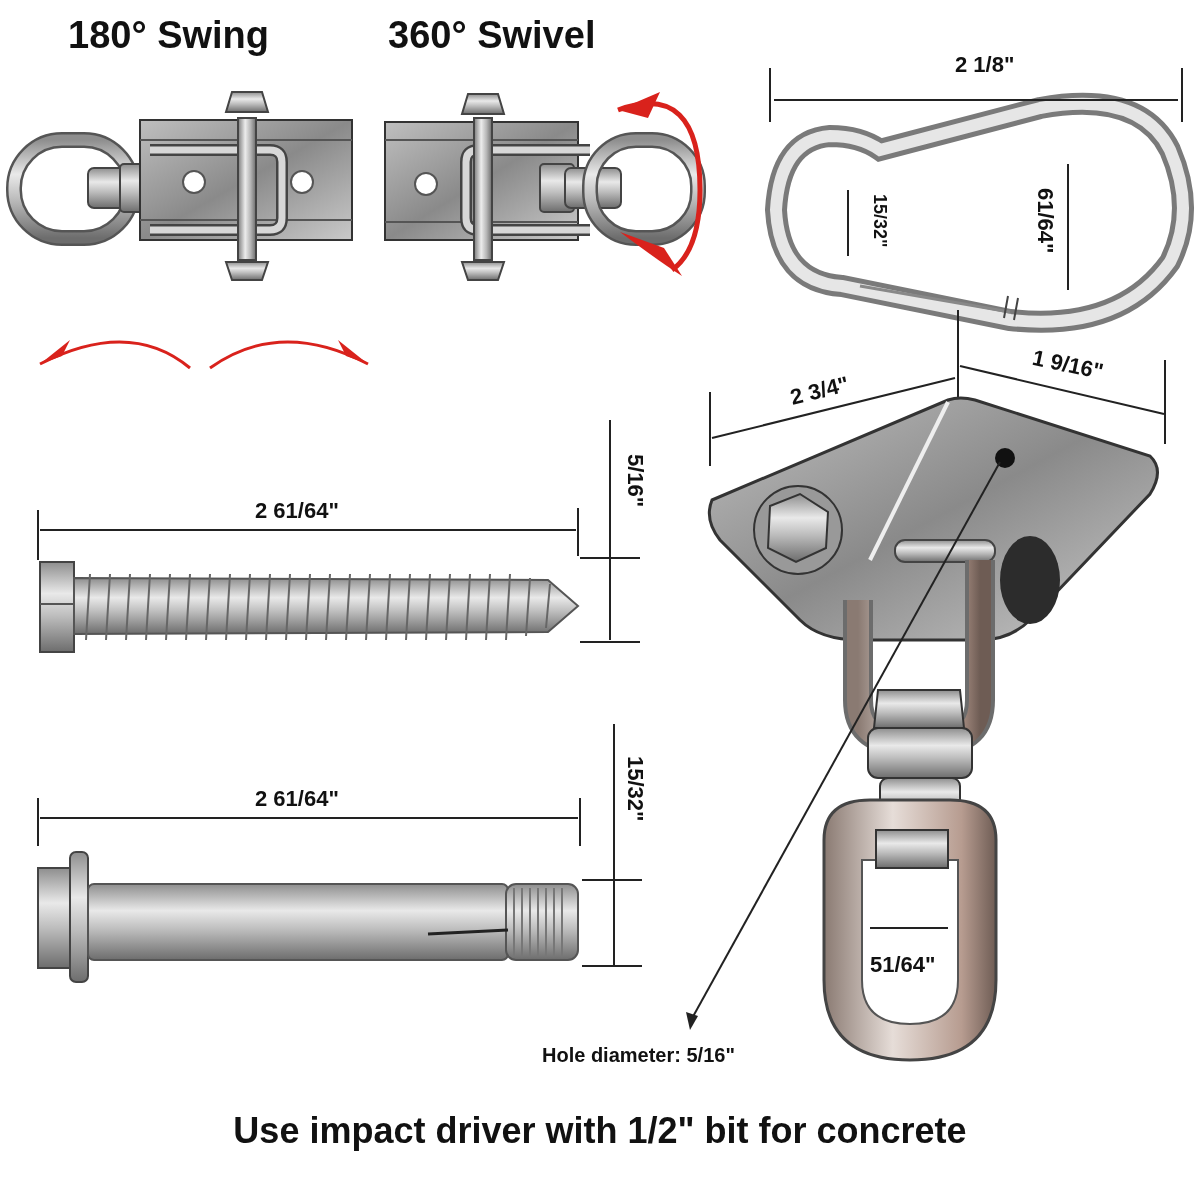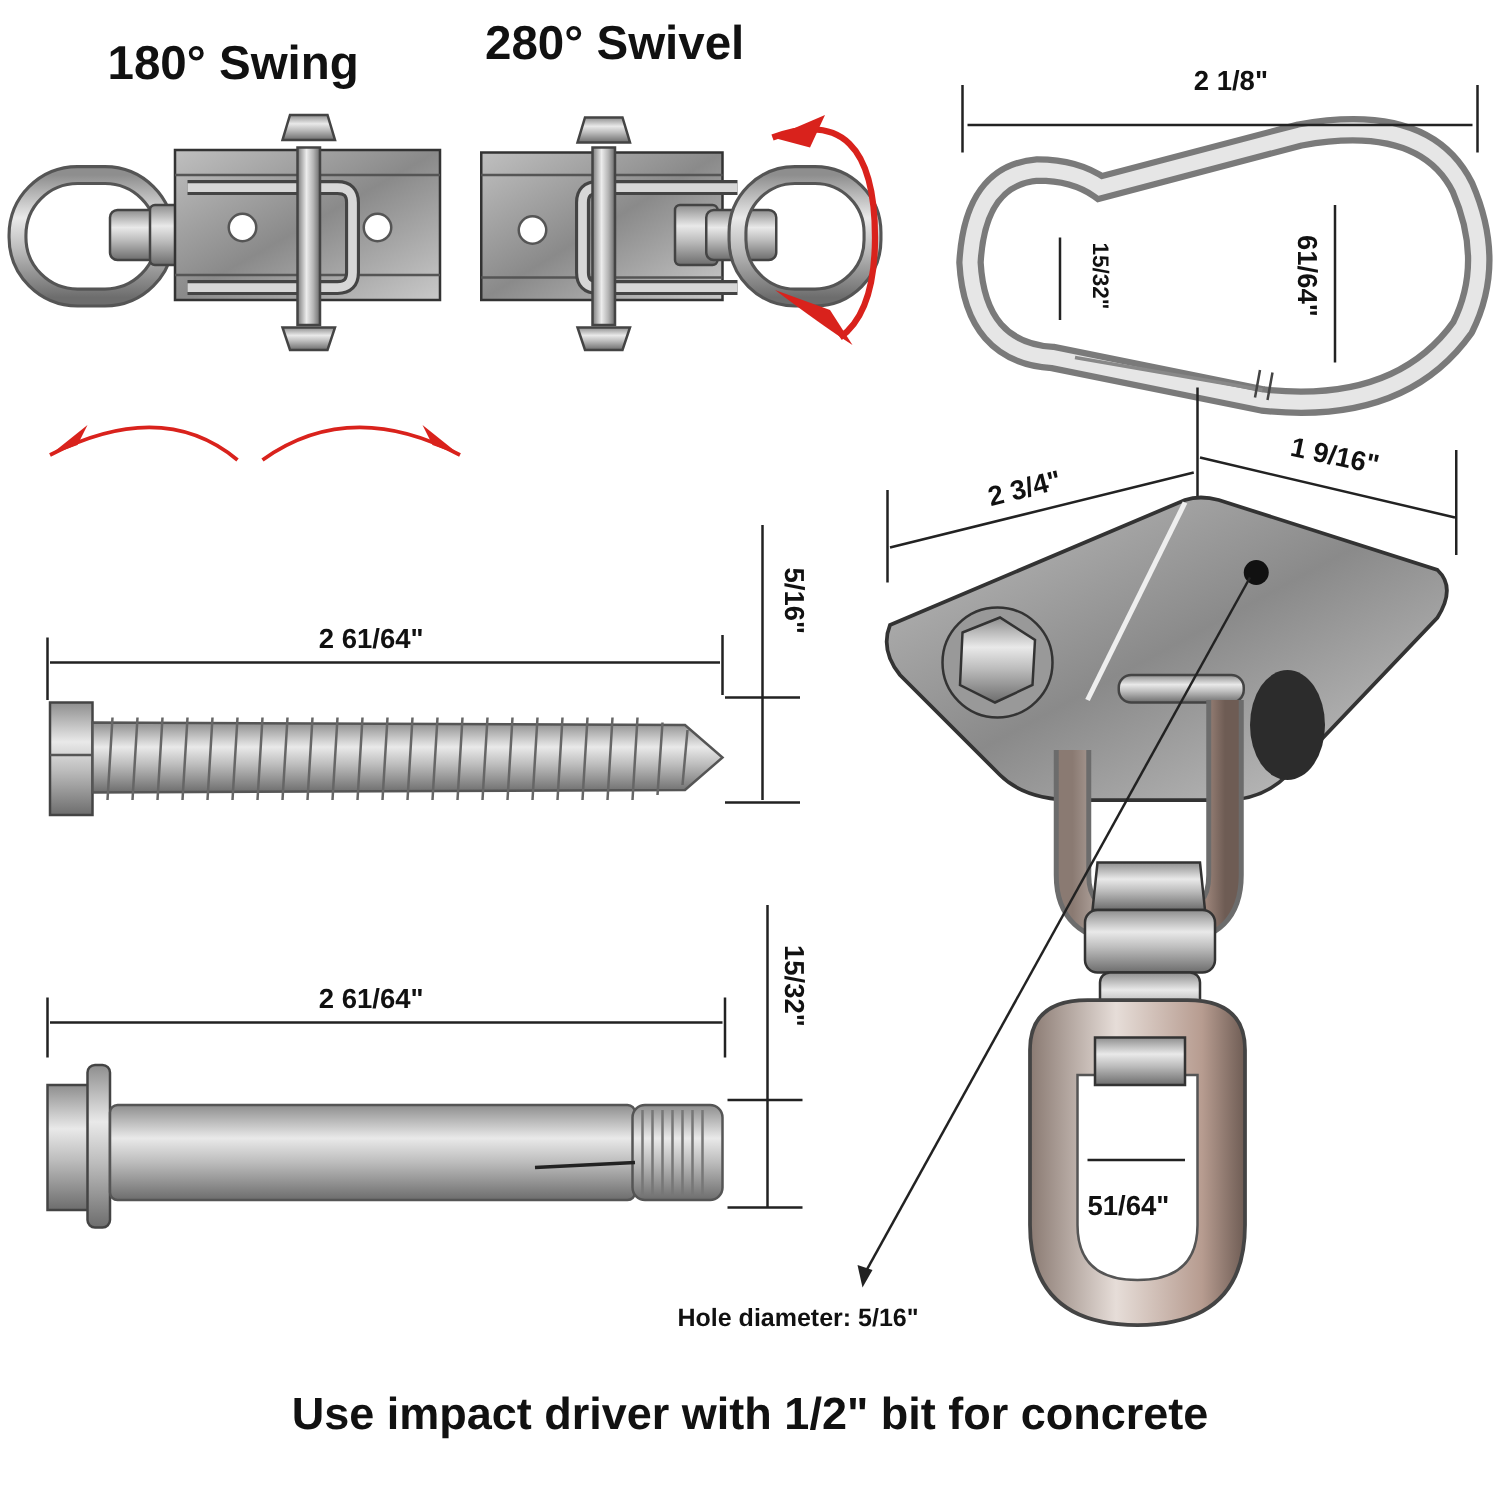--- a/index.html
+++ b/index.html
@@ -173,22 +173,22 @@
     </g>
     <path d="M428 934 L508 930" stroke="#222" stroke-width="3"></path>
   </g>
   <g stroke="#222" stroke-width="2" fill="none">
     <path d="M38 798 L38 846 M580 798 L580 846 M40 818 L578 818"></path>
     <path d="M614 724 L614 966"></path>
     <path d="M582 880 L642 880 M582 966 L642 966"></path>
   </g>
 </svg>
 
-<div class="label title-lg" style="left:86px; top:14px;margin-top:16px;">180° Swing</div>
-<div class="label title-lg" style="left:388px; top:14px;">280° Swivel</div>
+<div class="label title-lg" style="left:68px; top:14px;">180° Swing</div>
+<div class="label title-lg" style="left:388px; top:14px;">360° Swivel</div>
 
 <div class="label dim" style="left:955px; top:52px;">2 1/8"</div>
 <div class="label dim-sm vert" style="left:890px; top:194px;">15/32"</div>
 <div class="label dim vert" style="left:1058px; top:188px;">61/64"</div>
 
 <div class="label dim" style="left:790px; top:378px; transform:rotate(-14deg);">2 3/4"</div>
 <div class="label dim" style="left:1032px; top:352px; transform:rotate(12deg);">1 9/16"</div>
 
 <div class="label dim" style="left:255px; top:498px;">2 61/64"</div>
 <div class="label dim vert" style="left:648px; top:454px;">5/16"</div>

